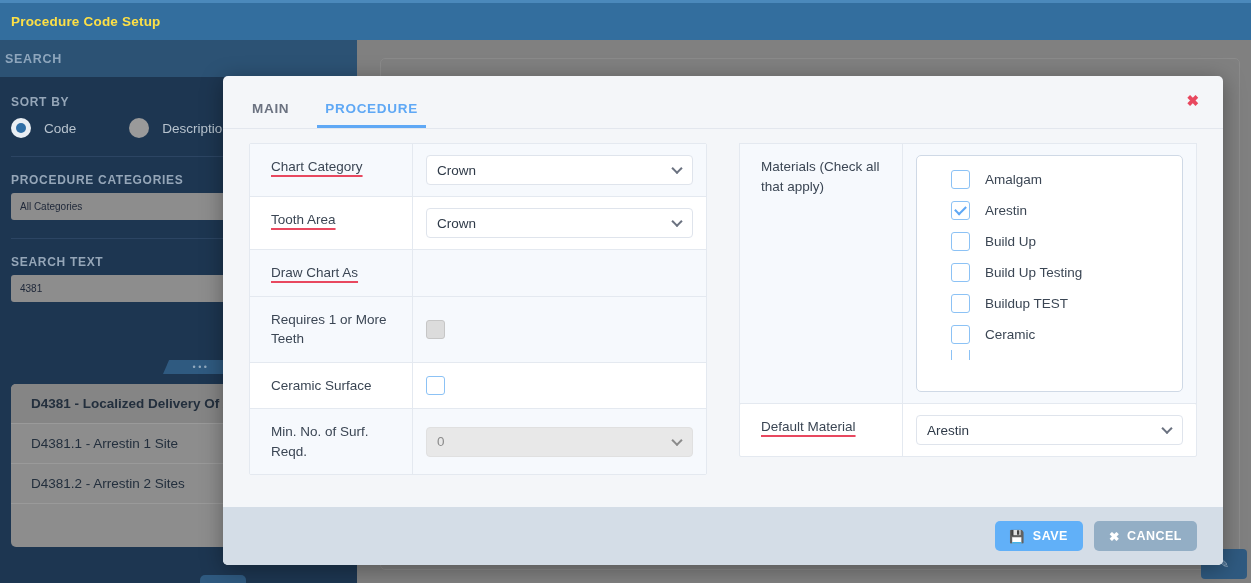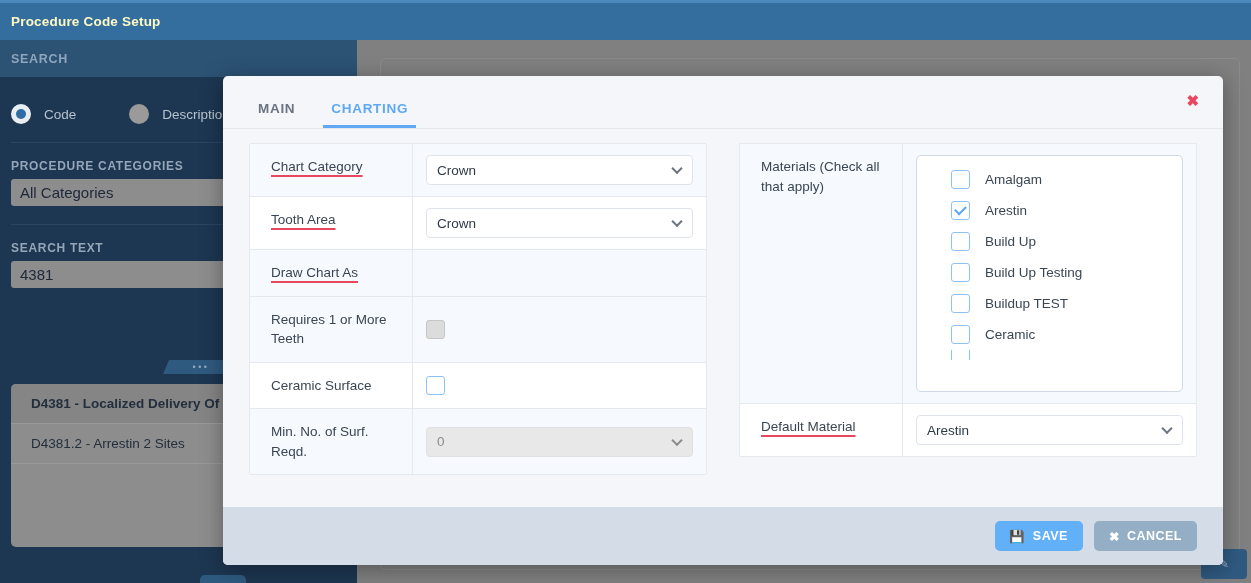--- a/index.html
+++ b/index.html
@@ -12,30 +12,30 @@
   #root { position: relative; width: 1251px; height: 583px; }
 
   
   .app-titlebar {
     position: absolute; left: 0; top: 0; width: 1251px; height: 40px;
     background: #336e9e;
     border-top: 3px solid #4b89bb;
     display: flex; align-items: center;
   }
   .app-title {
-    color: #fef9c3; font-size: 13.5px; font-weight: bold;
+    color: #fde047; font-size: 13.5px; font-weight: bold;
     padding-left: 11px; letter-spacing: .2px;
   }
   .sidebar {
     position: absolute; left: 0; top: 40px; width: 357px; height: 543px;
     background: #1d3651;
   }
   .sb-search {
     height: 37px; background: #2c5274; display: flex; align-items: center;
-    padding-left: 11px;
+    padding-left: 5px;
   }
   .sb-search-label {
     color: #8ea6bd; font-size: 12.5px; font-weight: bold; letter-spacing: .7px;
   }
   .sb-section-label {
     color: #95a6b8; font-size: 12px; font-weight: bold; letter-spacing: .7px;
     padding-left: 11px;
   }
   .sb-hr { height: 1px; background: #2c4563; margin: 0 11px; }
   .radio-row { display: flex; align-items: flex-end; padding: 9px 0 0 11px; }
@@ -47,21 +47,21 @@
   }
   .radio.sel { background: #e9eef3; }
   .radio.sel::after {
     content: ""; width: 10px; height: 10px; border-radius: 50%; background: #2f6ea5;
   }
   .radio.off { background: #9a9a9a; }
   .radio-label { color: #b7c3ce; font-size: 13.5px; margin-left: 13px; }
   .sb-input {
     margin: 6px 11px 0 11px; height: 27px; background: #8d8d8d;
     border-radius: 3px; display: flex; align-items: center; padding-left: 9px;
-    color: #20293a; font-size: 15px;
+    color: #20293a; font-size: 10px;
   }
   .collapse-handle {
     position: absolute; left: 163px; top: 320px; width: 76px; height: 14px;
     background: #2f5a80;
     clip-path: polygon(8% 0, 92% 0, 100% 100%, 0 100%);
     display: flex; align-items: center; justify-content: center;
   }
   .collapse-dots { color: #91a8bd; font-size: 9px; letter-spacing: 2.5px; }
   .result-list {
     position: absolute; left: 11px; top: 344px; width: 335px; height: 163px;
@@ -105,21 +105,21 @@
     position: absolute; left: 223px; top: 76px; width: 1000px; height: 489px;
     background: #f4f6f9; border-radius: 5px;
     box-shadow: 0 4px 22px rgba(0,0,0,.35);
     display: flex; flex-direction: column;
   }
   .modal-head {
     height: 53px; position: relative; flex: none;
     border-bottom: 1px solid #e3e7ee;
     display: flex; align-items: flex-end;
   }
-  .tabs { display: flex; margin-left: 27px; }
+  .tabs { display: flex; margin-left: 21px; }
   .tab {
     font-size: 13.5px; font-weight: bold; letter-spacing: .7px;
     color: #6b7280; padding: 0 8px 9px 8px; margin-right: 20px;
     border-bottom: 3px solid transparent;
   }
   .tab.active { color: #5fa8f5; border-bottom-color: #5fa8f5; }
   .modal-close {
     position: absolute; right: 24px; top: 17px;
     color: #e8485f; font-size: 15px; font-weight: bold; line-height: 1;
   }
@@ -204,20 +204,21 @@
   <div class="app-titlebar">
     <div class="app-title">Procedure Code Setup</div>
   </div>
 
   <div class="sidebar">
     <div class="sb-search">
       <div class="sb-search-label">SEARCH</div>
     </div>
 
     <div style="height:18px"></div>
+    <div class="sb-section-label">SORT BY</div>
 
     <div class="radio-row">
       <div class="radio-item">
         <span class="radio sel"></span>
         <span class="radio-label">Code</span>
       </div>
       <div class="radio-item">
         <span class="radio off"></span>
         <span class="radio-label">Description</span>
       </div>
@@ -236,20 +237,21 @@
 
     <div class="sb-section-label">SEARCH TEXT</div>
     <div class="sb-input">4381</div>
 
     <div class="collapse-handle">
       <span class="collapse-dots">•••</span>
     </div>
 
     <div class="result-list">
       <div class="result-item active">D4381 - Localized Delivery Of An</div>
+      <div class="result-item">D4381.1 - Arrestin 1 Site</div>
       <div class="result-item">D4381.2 - Arrestin 2 Sites</div>
     </div>
 
     <div class="add-btn">
       <span>+</span>
     </div>
   </div>
 
   <div class="content-area">
     <div class="content-card"></div>
@@ -261,21 +263,21 @@
     <div class="edit-fab">
       <span>✎</span>
     </div>
   </div>
 
   <div class="modal">
 
     <div class="modal-head">
       <div class="tabs">
         <div class="tab">MAIN</div>
-        <div class="tab active">CHARTING</div>
+        <div class="tab active">PROCEDURE</div>
       </div>
       <div class="modal-close">✖</div>
     </div>
 
     <div class="modal-body">
 
       <div class="col">
         <div class="tbl">
 
           <div class="trow alt">

